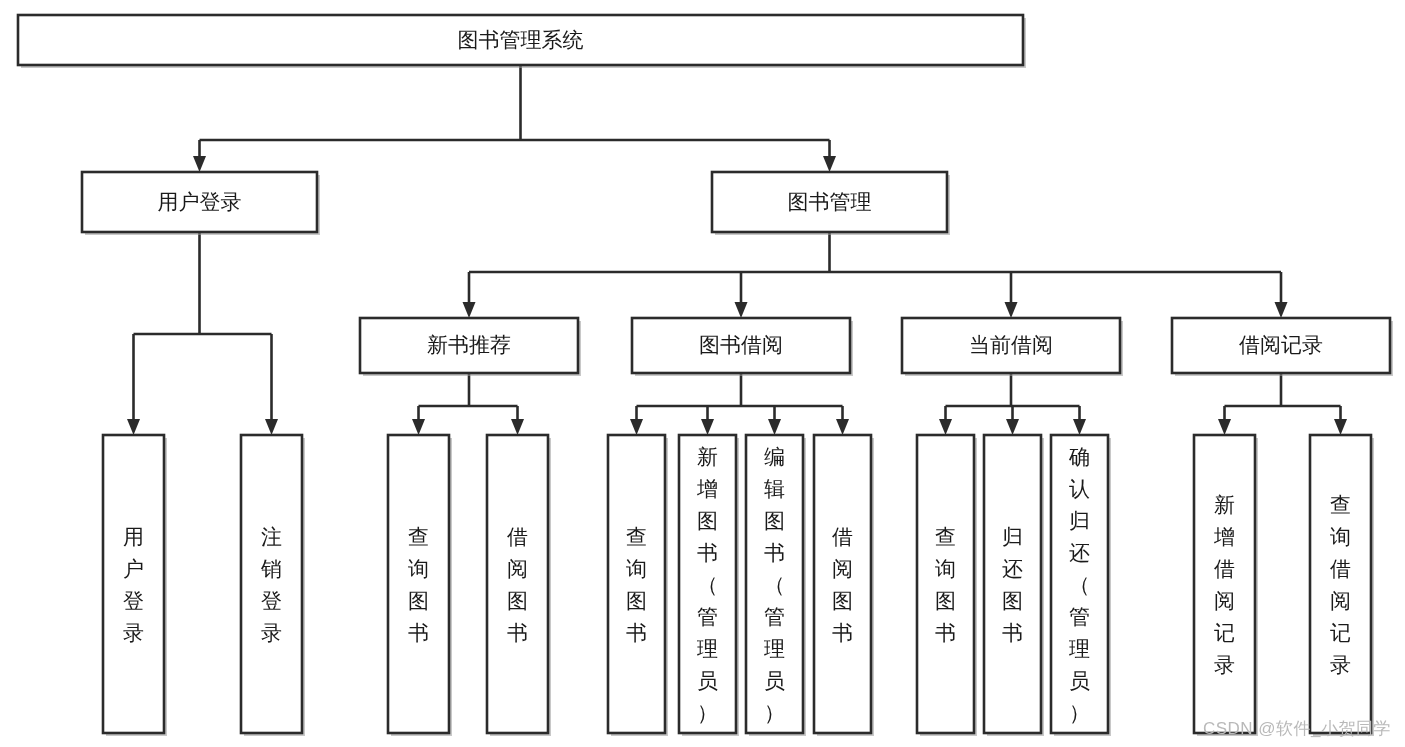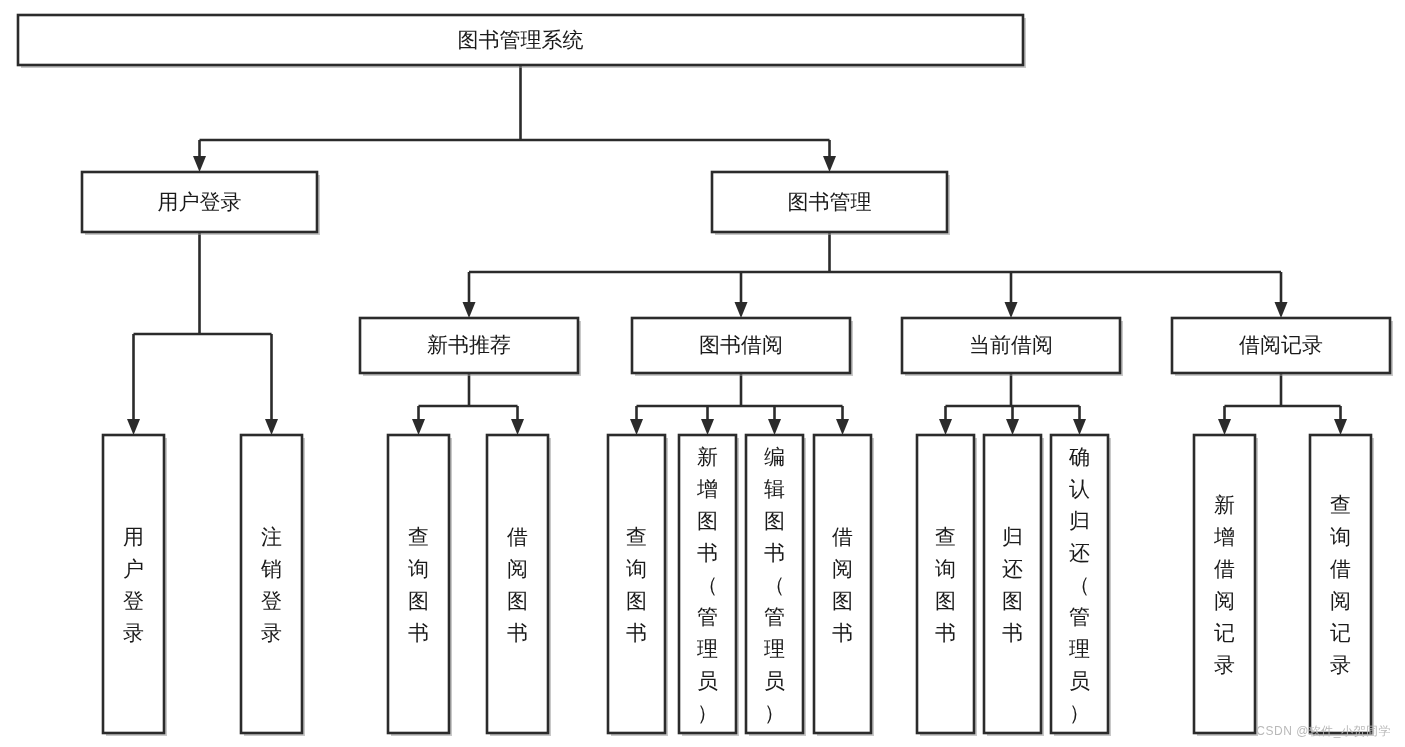--- a/index.html
+++ b/index.html
@@ -57,21 +57,21 @@
     font-family: "Liberation Sans", "DejaVu Sans", sans-serif;
     font-size: 21px;
     fill: #1a1a1a;
     text-anchor: middle;
   }
   .watermark-text {
     position: absolute;
     right: 14px;
     bottom: 7px;
     font-family: "Liberation Sans", "DejaVu Sans", sans-serif;
-    font-size: 12px;
+    font-size: 17px;
     color: #b9b9b9;
     white-space: nowrap;
     letter-spacing: 0.5px;
     user-select: none;
   }
 </style>
 </head>
 <body>
 
 <div id="diagram-root">

